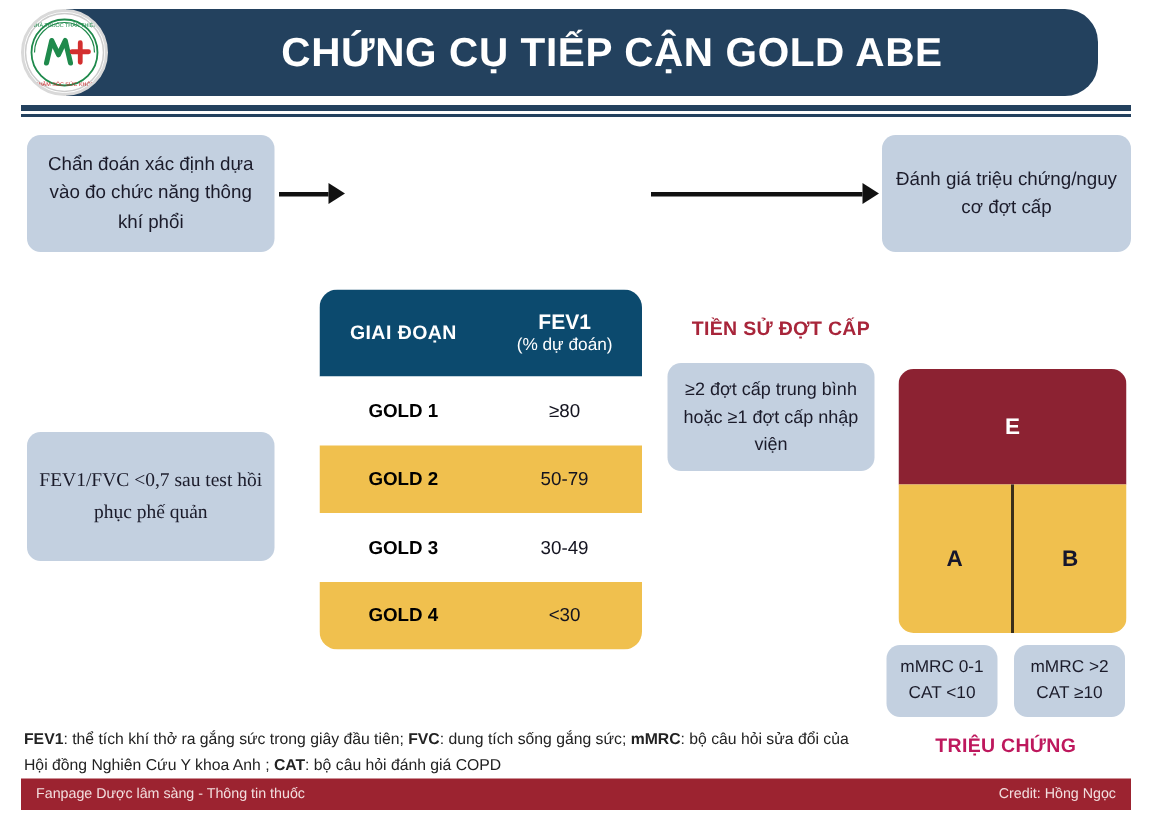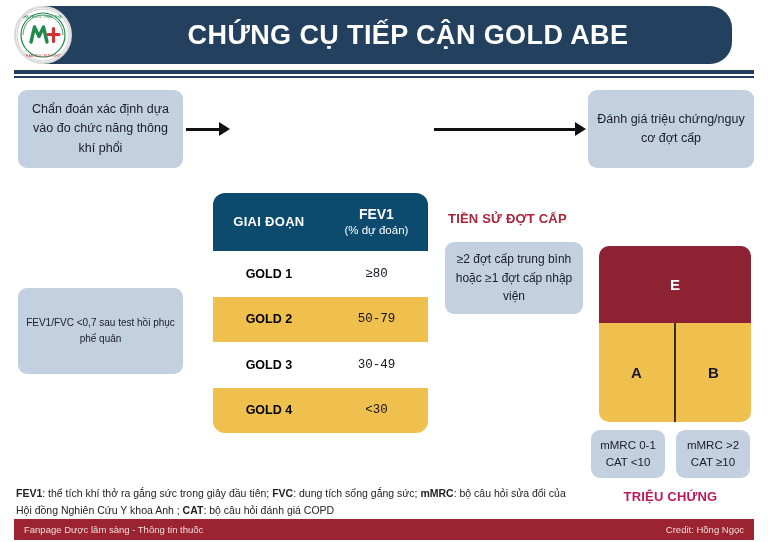--- a/index.html
+++ b/index.html
@@ -71,22 +71,23 @@
   #arrow-2 { left: 434px; top: 123px; width: 152px; }
 
   
   #fev-fvc-box {
     position: absolute; left: 18px; top: 288px;
     width: 165px; height: 86px;
     background: #C3D0E0;
     border-radius: 9px;
     display: flex; align-items: center; justify-content: center;
     text-align: center;
-    font-size: 10px; line-height: 1.6; color: #1b1b2a;
+    font-size: 13px; line-height: 1.6; color: #1b1b2a;
     padding: 4px 6px;
+    font-family: Liberation Serif, serif;
   }
 
   
   #gold-table {
     position: absolute; left: 213px; top: 193px;
     width: 215px; height: 240px;
     border-radius: 12px;
     overflow: hidden;
     background: #ffffff;
   }
@@ -101,26 +102,26 @@
   .gt-head .c1 { width: 52%; font-size: 13px; font-weight: bold; letter-spacing: .3px; }
   .gt-head .c2 { width: 48%; }
   .gt-head .c2 .main { font-size: 14px; font-weight: bold; display:block; }
   .gt-head .c2 .sub  { font-size: 11.5px; font-weight: normal; display:block; margin-top: 2px; }
   .gt-row {
     height: 45.5px; display: flex; align-items: center;
     background: #ffffff;
   }
   .gt-row.alt { background: #F0C04E; }
   .gt-row .c1 { width: 52%; text-align: center; font-size: 12.5px; font-weight: bold; color: #000000; }
-  .gt-row .c2 { width: 48%; text-align: center; font-size: 12.5px; color: #13131f; font-family: Liberation Mono, monospace; }
+  .gt-row .c2 { width: 48%; text-align: center; font-size: 12.5px; color: #13131f; }
 
   
   #exac-title {
     position: absolute; left: 448px; top: 211px;
-    width: 132px; text-align: left;
+    width: 132px; text-align: right;
     color: #A8253A; font-size: 13px; font-weight: bold; letter-spacing: .2px;
   }
   .exacbox {
     position: absolute; left: 445px;
     width: 138px;
     background: #C3D0E0;
     border-radius: 9px;
     display: flex; align-items: center; justify-content: center;
     text-align: center;
     font-size: 12px; line-height: 1.55; color: #1b1b2a;

